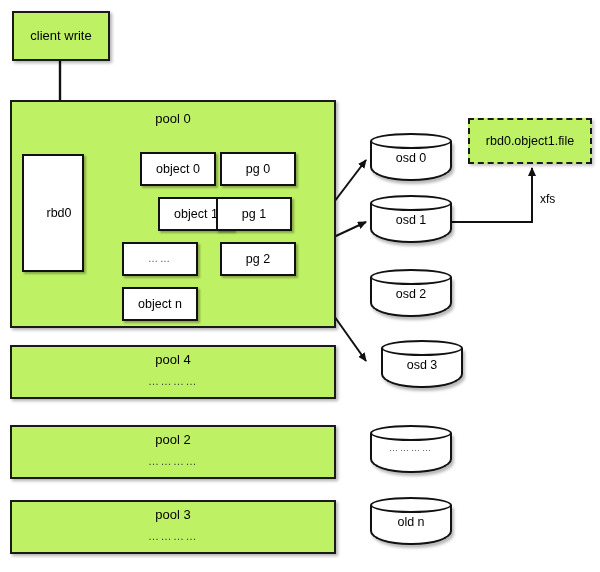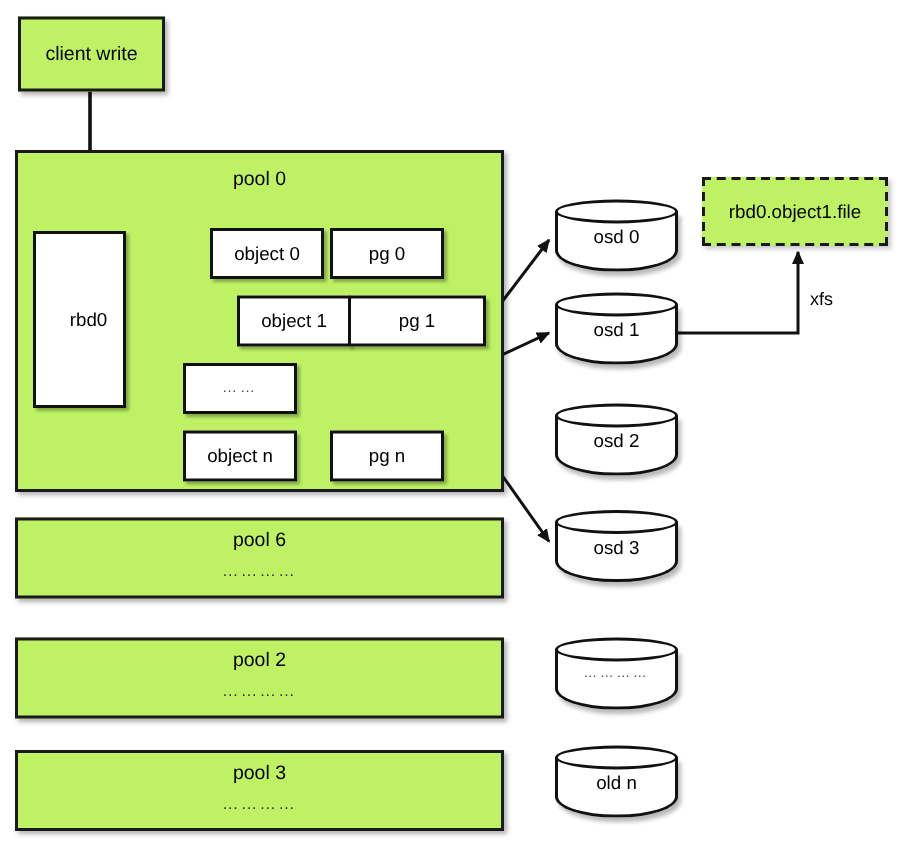--- a/index.html
+++ b/index.html
@@ -193,30 +193,30 @@
     <div class="cellbox ellipsis" style="left:110px; top:140px; width:76px; height:34px;">
       <span>……</span>
     </div>
     <div class="cellbox" style="left:110px; top:185px; width:76px; height:34px;">
       <span>object n</span>
     </div>
 
     <div class="cellbox" style="left:208px; top:50px; width:76px; height:34px;">
       <span>pg 0</span>
     </div>
-    <div class="cellbox" style="left:220px; top:95px; width:92px; height:34px;">
+    <div class="cellbox" style="left:204px; top:95px; width:76px; height:34px;">
       <span>pg 1</span>
     </div>
-    <div class="cellbox" style="left:208px; top:185px; width:76px; height:34px;">
-      <span>pg n</span>
+    <div class="cellbox" style="left:208px; top:140px; width:76px; height:34px;">
+      <span>pg 2</span>
     </div>
   </div>
 
   <div class="box pool" style="left:10px; top:345px; width:326px; height:54px;">
-    <div class="pool-title" style="top:6px;">pool 6</div>
+    <div class="pool-title" style="top:6px;">pool 4</div>
     <div class="pool-dots" style="top:28px;">…………</div>
   </div>
 
   <div class="box pool" style="left:10px; top:425px; width:326px; height:54px;">
     <div class="pool-title" style="top:6px;">pool 2</div>
     <div class="pool-dots" style="top:28px;">…………</div>
   </div>
 
   <div class="box pool" style="left:10px; top:500px; width:326px; height:54px;">
     <div class="pool-title" style="top:6px;">pool 3</div>
@@ -234,21 +234,21 @@
     <div class="cyl-top"></div>
     <div class="cyl-label">osd 1</div>
   </div>
 
   <div class="cyl" style="left:370px; top:269px;">
     <div class="cyl-body"></div>
     <div class="cyl-top"></div>
     <div class="cyl-label">osd 2</div>
   </div>
 
-  <div class="cyl" style="left:370px; top:340px;padding-left:44px;">
+  <div class="cyl" style="left:381px; top:340px;padding-left:44px;">
     <div class="cyl-body"></div>
     <div class="cyl-top"></div>
     <div class="cyl-label">osd 3</div>
   </div>
 
   <div class="cyl" style="left:370px; top:425px;">
     <div class="cyl-body"></div>
     <div class="cyl-top"></div>
     <div class="cyl-label dots">…………</div>
   </div>

